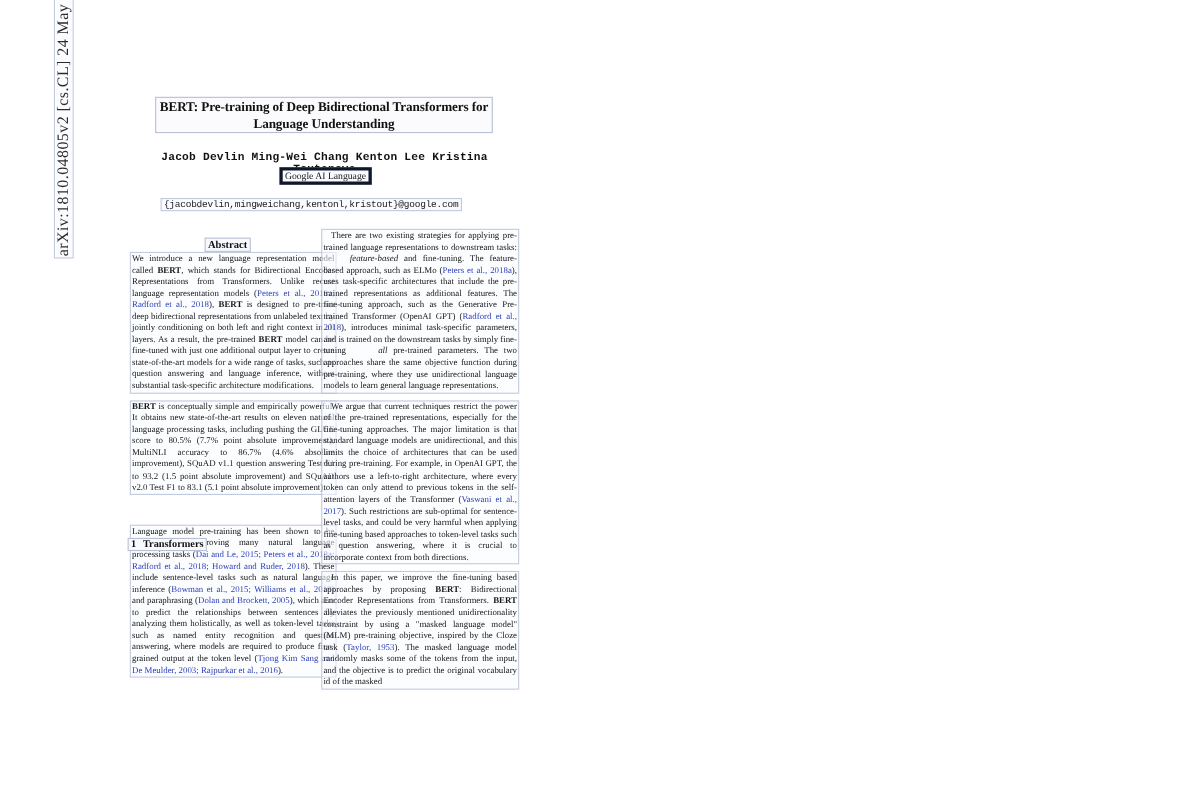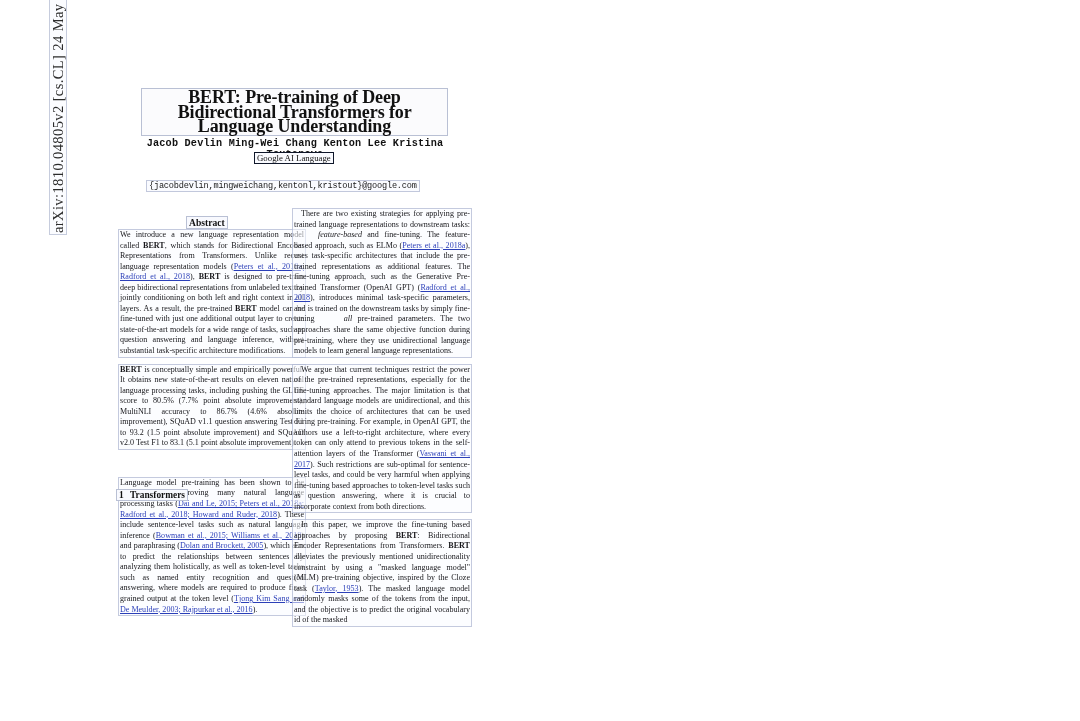--- a/index.html
+++ b/index.html
@@ -7,50 +7,50 @@
        font-family:"Liberation Serif", serif;color:#111;}
   #root{position:relative;width:1080px;height:721px;}
 
   
   .page{position:absolute;top:0;background:#ffffff;height:721px;}
   #page-left{left:0;width:540px;}
   #page-right{left:540px;width:540px;}
 
   
   .l-title{position:absolute;left:141px;top:88px;width:307px;
-           text-align:center;font-weight:bold;font-size:18px;line-height:14.5px;
+           text-align:center;font-weight:bold;font-size:12px;line-height:14.5px;
            font-family:"Liberation Serif",serif;
            border:1px solid #b9c0d4;background:#fbfbfd;padding:1px 2px;
            box-sizing:border-box;letter-spacing:-0.1px;}
   .l-authors{position:absolute;left:140px;top:138px;width:310px;text-align:center;
              font-weight:bold;font-size:10.2px;font-family:Liberation Mono, monospace;
              letter-spacing:0.2px;}
   .l-affil{position:absolute;left:254px;top:152px;font-size:8.8px;
-           border:1px solid #0f172a;background:#fafbff;padding:0 2px;}
+           border:3px solid #0f172a;background:#fafbff;padding:0 2px;}
   .l-email{position:absolute;left:146px;top:164px;font-size:8.6px;
            font-family:"Liberation Mono",monospace;letter-spacing:-0.2px;
            border:1px solid #c2c8dc;background:#fafbff;padding:0 2px;color:#1a1a1a;margin-top:16px;}
 
   .l-arxiv{position:absolute;left:50px;top:235px;width:340px;
            transform:rotate(-90deg);transform-origin:left top;
            font-size:14.5px;font-family:"Liberation Serif",serif;color:#2b2b2b;
            letter-spacing:0.4px;white-space:nowrap;}
   .l-arxiv span{border:1px solid #c6ccdd;background:#fbfcff;padding:0 1px;}
 
   .l-abs-head{position:absolute;left:186px;top:216px;font-weight:bold;font-size:9.6px;
               border:1px solid #b9c0d4;background:#f8f9fe;padding:0 2px;font-family:Liberation Serif, serif;}
 
   .col{position:absolute;font-size:8.05px;line-height:10.55px;text-align:justify;
        font-family:"Liberation Serif",serif;color:#17171b;}
   #l-col-a{left:118px;top:229px;width:188px;}
   #l-col-b{left:292px;top:208px;width:180px;}
   .para{margin:0 0 6px 0;border:1px solid rgba(150,160,195,.55);
         background:rgba(250,251,255,.55);padding:0px 1px;}
   .para.indent{text-indent:7px;}
-  .cite{color:#2b3fb8;text-decoration:underline;}
+  .cite{color:#2b3fb8;}
   .bld{font-weight:bold;}
   .ital{font-style:italic;margin-left:24px;}
 
   .l-sec{position:absolute;left:116px;top:489px;font-weight:bold;font-size:9.4px;
          border:1px solid #b9c0d4;background:#f8f9fe;padding:0 2px;}
   .l-sec .num{display:inline-block;width:11px;}
 </style>
 </head>
 <body>
 

